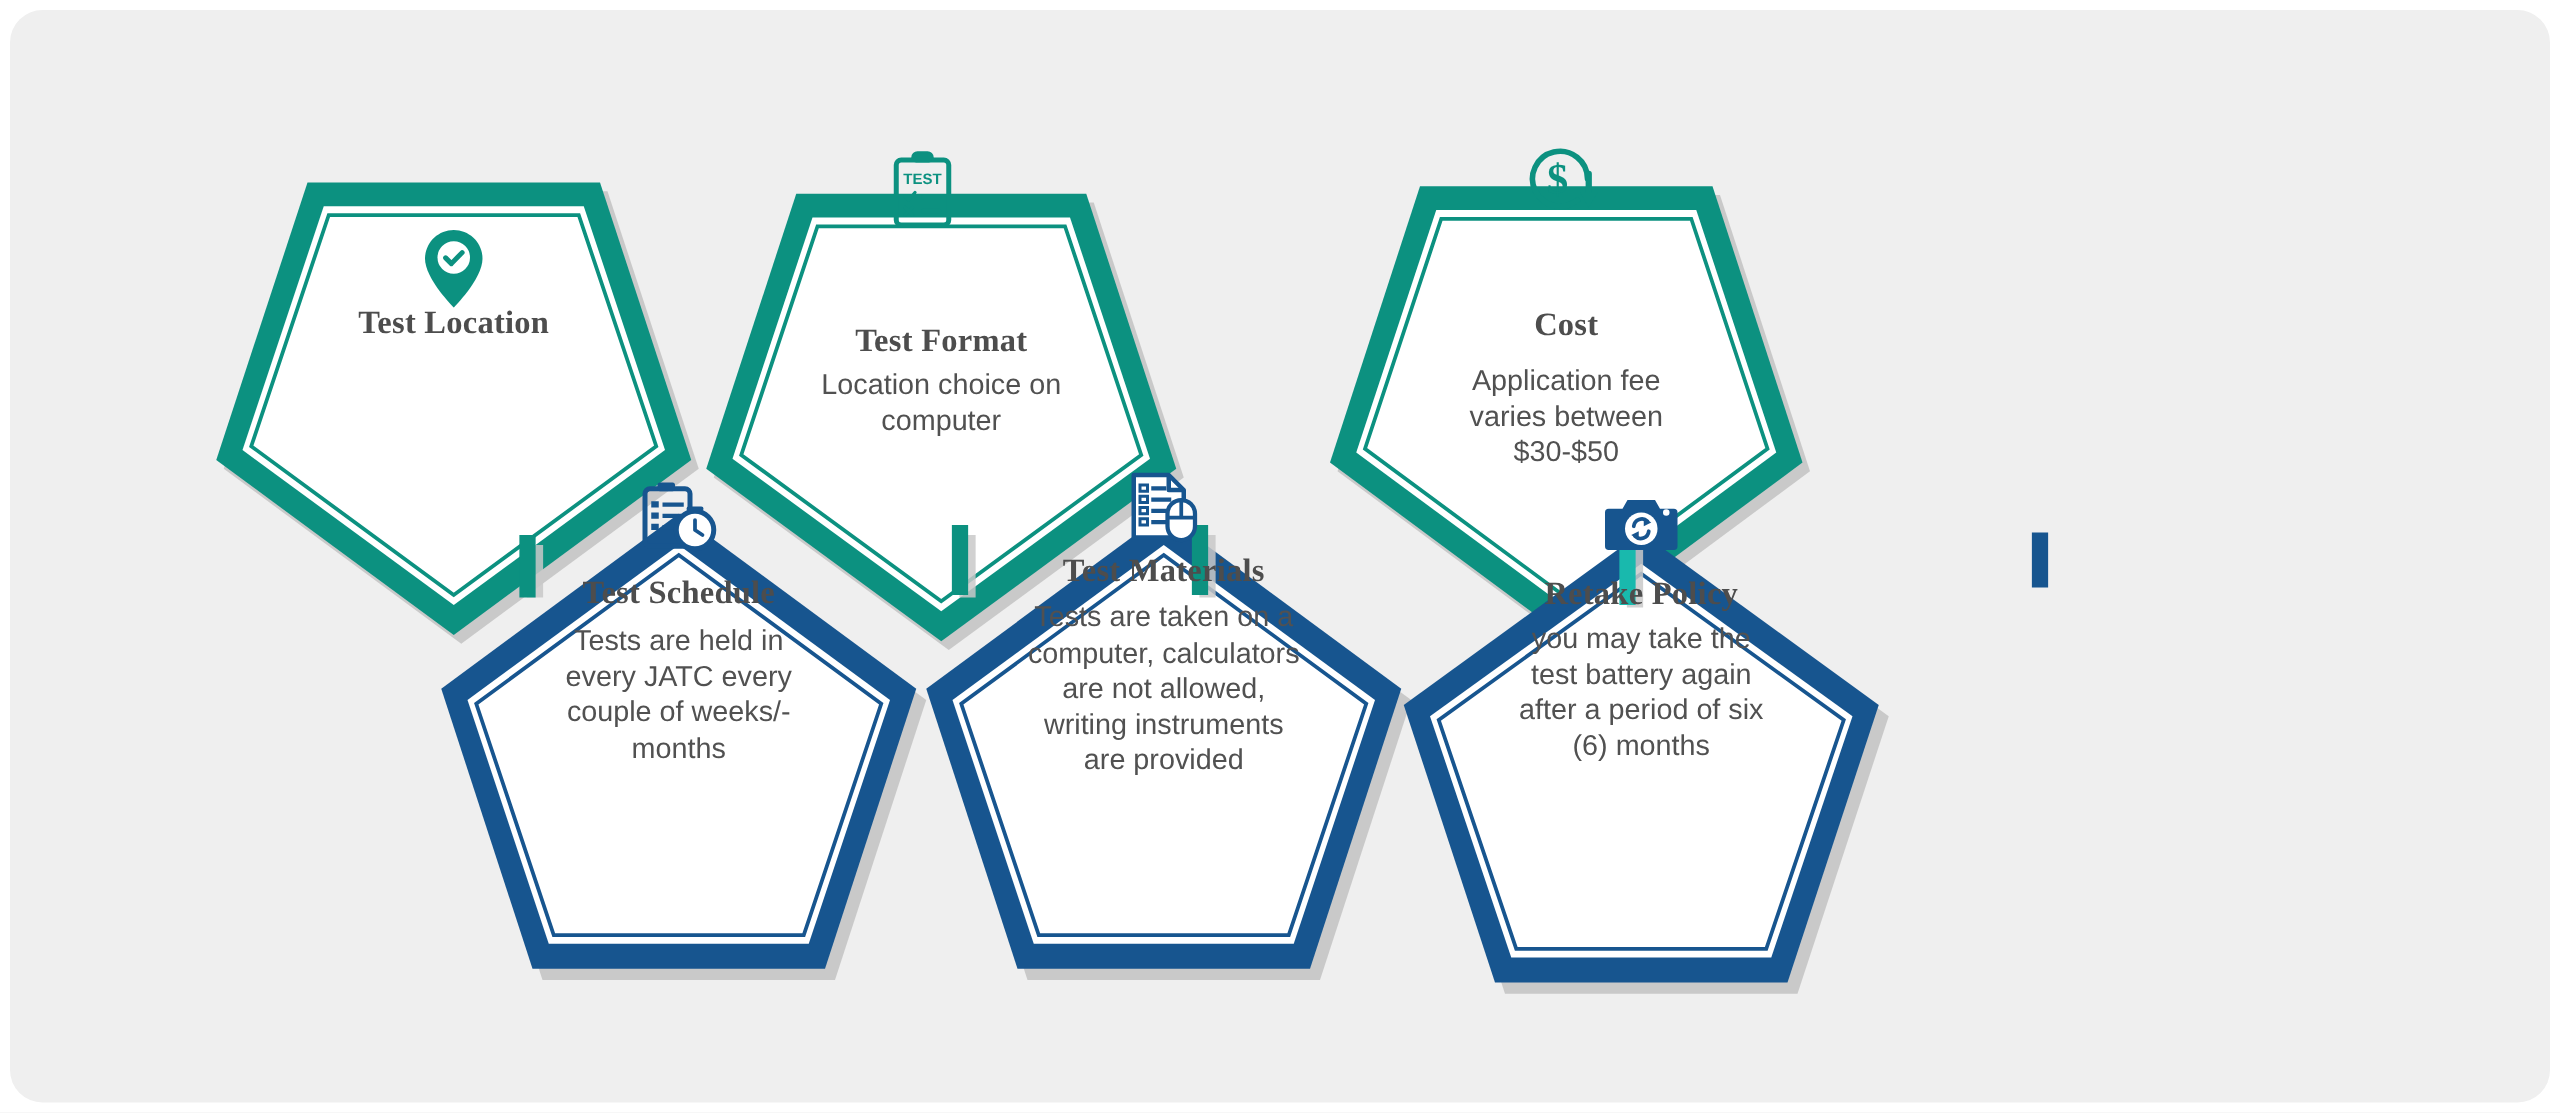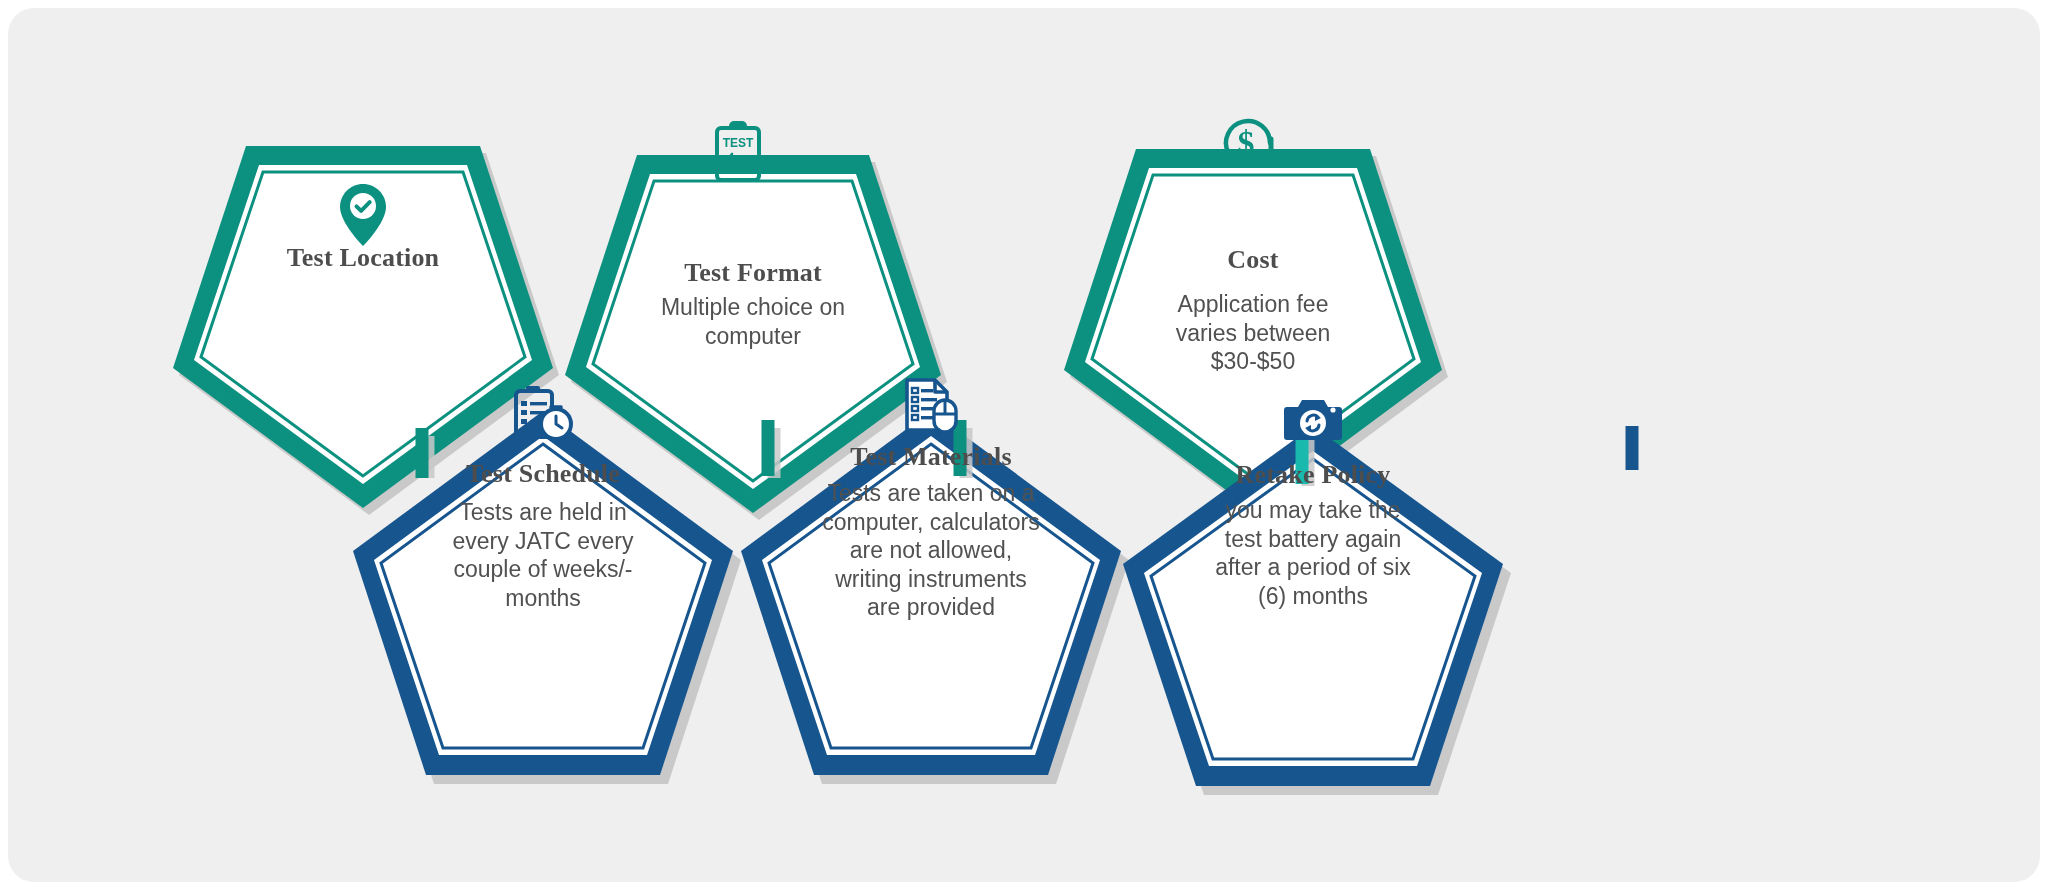--- a/index.html
+++ b/index.html
@@ -108,21 +108,21 @@
         <path d="M20 8V6a3 3 0 013-3h8a3 3 0 013 3v2" fill="none" stroke="#0c9180" stroke-width="4" stroke-linejoin="round"></path>
         <rect x="20" y="3" width="14" height="7" rx="2" fill="#0c9180"></rect>
         <text x="27" y="27" font-family="Liberation Sans, sans-serif" font-size="12" font-weight="bold" fill="#0c9180" text-anchor="middle">TEST</text>
         <path d="M13 37l3 3 5-6" fill="none" stroke="#0c9180" stroke-width="2.6" stroke-linecap="round" stroke-linejoin="round"></path>
         <rect x="26" y="36" width="16" height="3.6" rx="1.6" fill="#0c9180"></rect>
         <path d="M13 46l6 6M19 46l-6 6" fill="none" stroke="#0c9180" stroke-width="2.6" stroke-linecap="round"></path>
         <rect x="26" y="47" width="16" height="3.6" rx="1.6" fill="#0c9180"></rect>
       </svg>
     </div>
     <div class="txt title" style="left:0;top:163px;width:400px;">Test Format</div>
-    <div class="txt desc" style="left:50px;top:200px;width:300px;white-space:pre-line;">Multiple choice on
+    <div class="txt desc" style="left:50px;top:200px;width:300px;white-space:pre-line;">Location choice on
 computer</div>
   </div>
 
   <div class="node" style="left:1045px;top:80px;width:400px;height:430px;">
     <svg width="400" height="430" viewBox="0 0 400 430">
       <g transform="translate(6,7)">
         <polygon points="200,422 11,282 83,61 317,61 389,282" fill="#c9c9c9"></polygon>
       </g>
       <polygon points="200,422 11,282 83,61 317,61 389,282" fill="#0c9180"></polygon>
       <polygon points="200,398 32,274 96,80 304,80 368,274" fill="#ffffff"></polygon>

